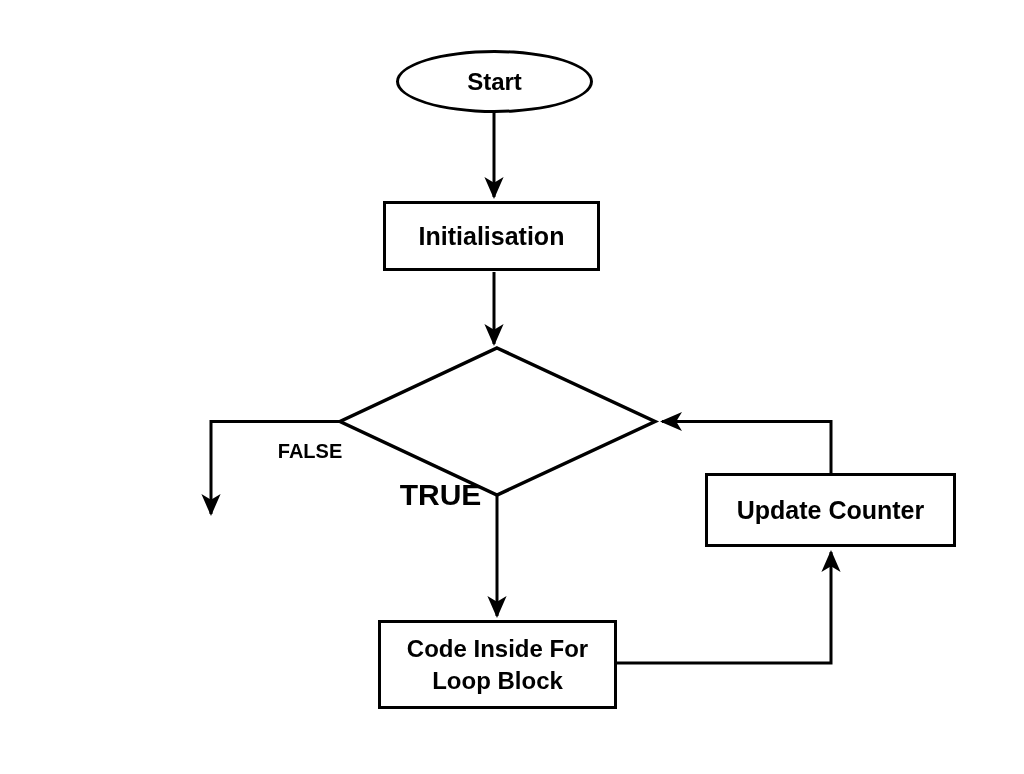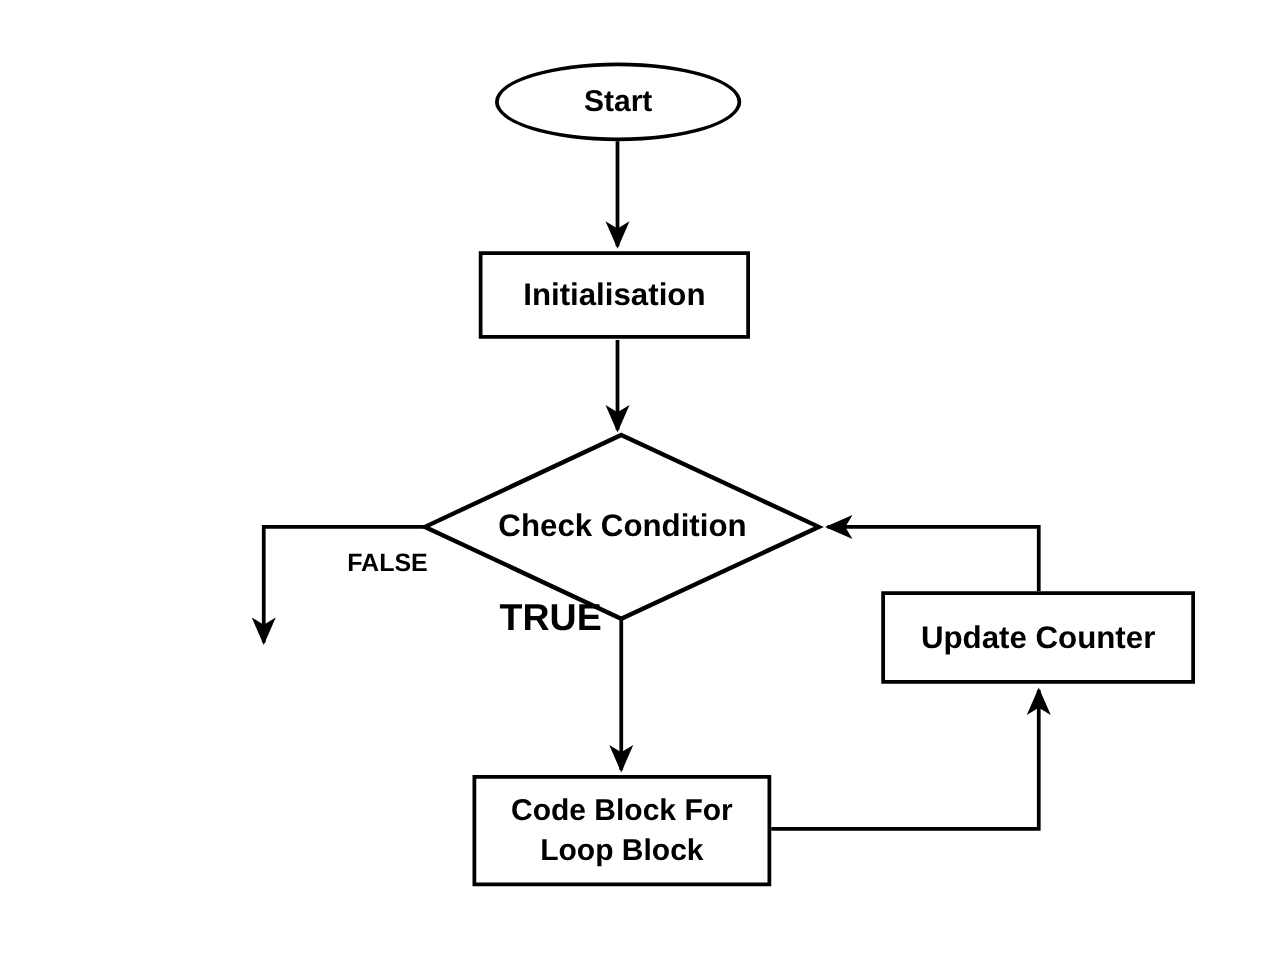--- a/index.html
+++ b/index.html
@@ -108,27 +108,24 @@
   </svg>
 
   <div class="node" id="node-init">
     <span>Initialisation</span>
   </div>
 
   <div class="node ellipse" id="node-start">
     <span>Start</span>
   </div>
 
-  <div class="label-overlay" id="check-label">
-    <span>Check Condition</span>
-  </div>
 
 
   <div class="node" id="node-code">
-    <div>Code Block For</div>
+    <div>Code Inside For</div>
     <div>Loop Block</div>
   </div>
 
   <div class="node" id="node-update">
     <span>Update Counter</span>
   </div>
 
   <div class="label-overlay" id="false-label">FALSE</div>
 
   <div class="label-overlay" id="true-label">TRUE</div>

